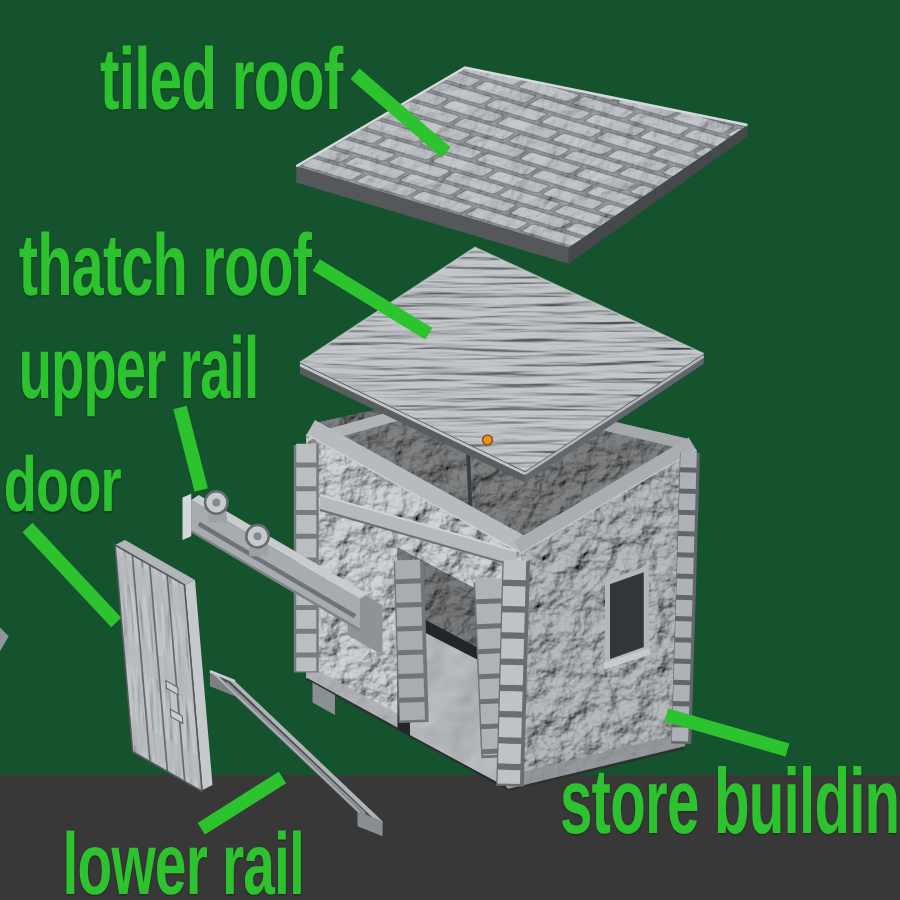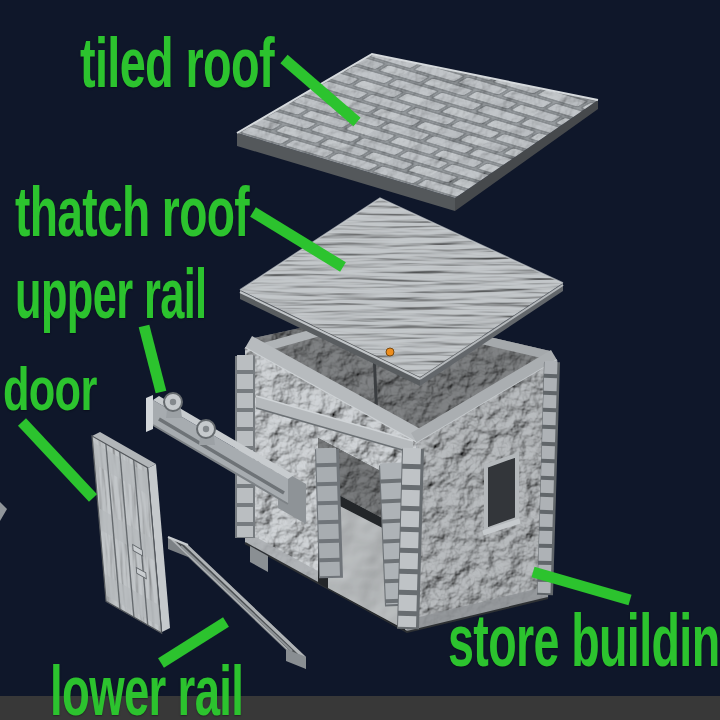--- a/index.html
+++ b/index.html
@@ -1,16 +1,16 @@
 <!DOCTYPE html>
 <html><head>
 <meta charset="utf-8">
 <style>
   html,body{margin:0;padding:0;background:#383838;width:720px;height:720px;overflow:hidden;}
-  #stage{position:relative;width:720px;height:696px;background:#0f172a;font-family:"Liberation Sans",sans-serif;}
+  #stage{position:relative;width:720px;height:620px;background:#14532d;font-family:"Liberation Sans",sans-serif;}
   #scene{position:absolute;left:0;top:0;}
   .lbl{
     position:absolute;
     color:#2cc32e;
     font-weight:bold;
     line-height:1;
     white-space:nowrap;
     transform-origin:0 0;
     letter-spacing:-1px;
     text-shadow:0 1px 2px rgba(0,0,0,.35);

